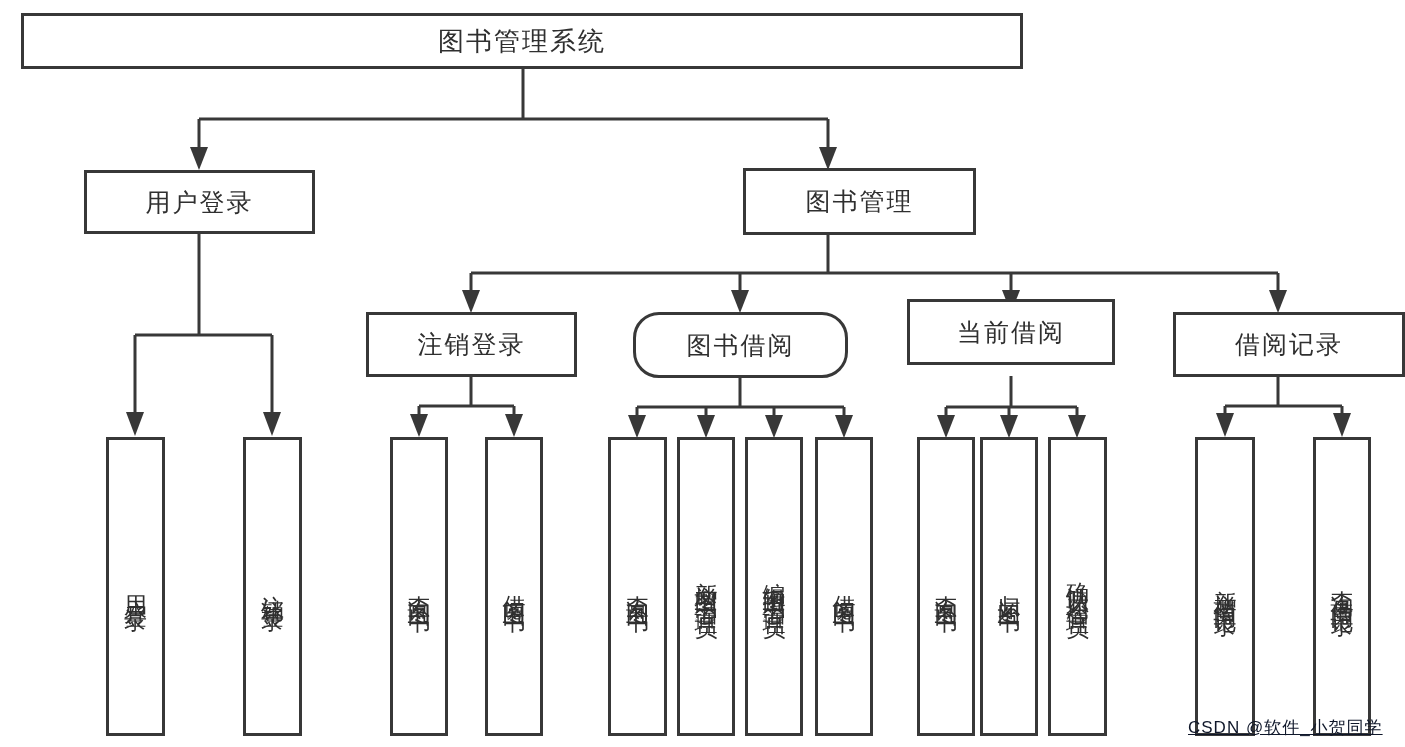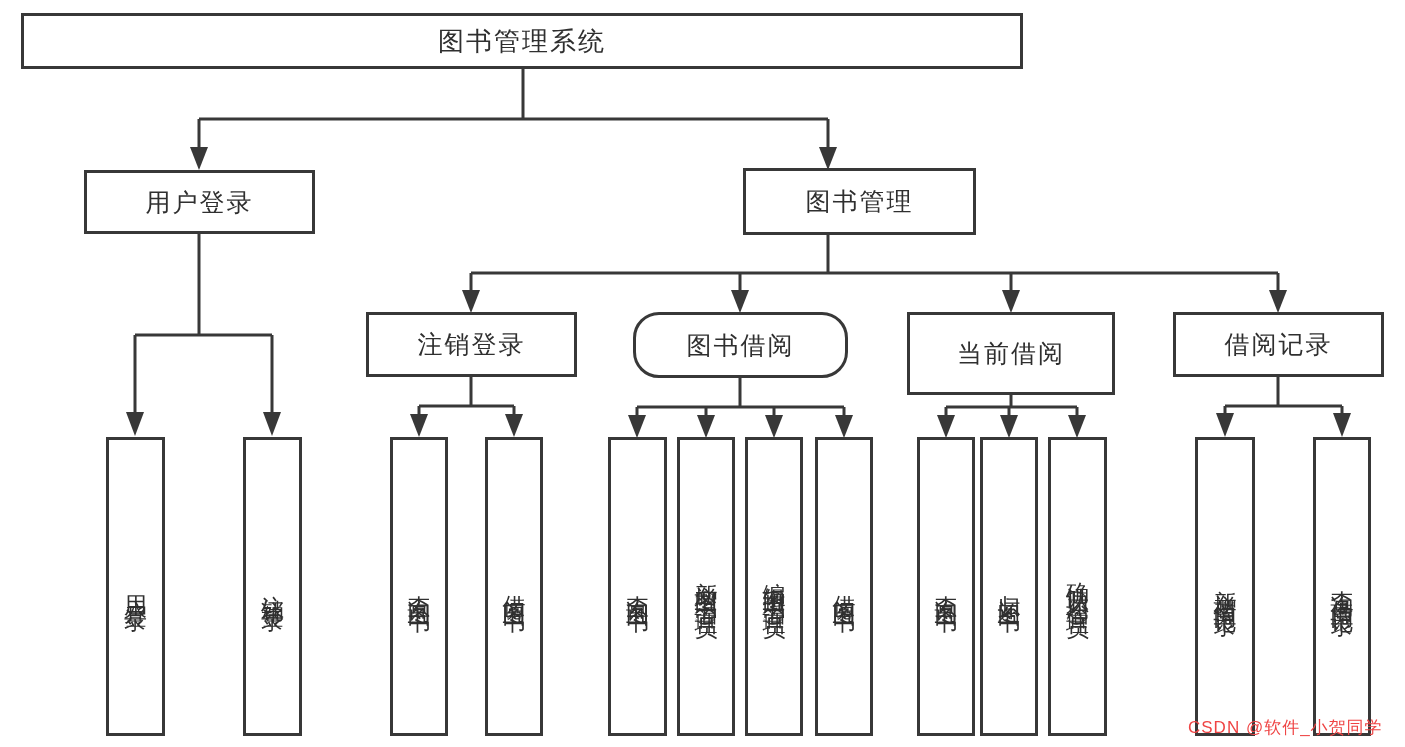--- a/index.html
+++ b/index.html
@@ -44,24 +44,25 @@
   .vlabel {
     font-size: 23px;
     letter-spacing: 5px;
     line-height: 1;
   }
   .watermark {
     position: absolute;
     left: 1188px;
     top: 716px;
     font-size: 17px;
-    color: #ef4444;
+    color: #0f172a;
     letter-spacing: 1px;
     white-space: nowrap;
     z-index: 5;
+    text-decoration: underline;
   }
 </style>
 </head>
 <body>
 
 <div class="canvas">
 
   <svg class="connectors" viewBox="0 0 1405 747" xmlns="http://www.w3.org/2000/svg">
     <g stroke="#383838" stroke-width="3" fill="none">
       <g>
@@ -119,24 +120,24 @@
   <div class="box" style="left:712px; top:168px; width:233px; height:67px;margin-left:31px;">
     <span class="hlabel">图书管理</span>
   </div>
 
   <div class="box" style="left:366px; top:312px; width:211px; height:65px;">
     <span class="hlabel">注销登录</span>
   </div>
   <div class="box" style="left:633px; top:312px; width:215px; height:66px;border-radius:26px;">
     <span class="hlabel">图书借阅</span>
   </div>
-  <div class="box" style="left:907px; top:312px; width:208px; height:83px;font-family:Liberation Serif, serif;">
+  <div class="box" style="left:907px; top:299px; width:208px; height:66px;font-family:Liberation Serif, serif;">
     <span class="hlabel">当前借阅</span>
   </div>
-  <div class="box" style="left:1173px; top:312px; width:211px; height:65px;">
+  <div class="box" style="left:1173px; top:312px; width:232px; height:65px;">
     <span class="hlabel">借阅记录</span>
   </div>
 
   <div class="box leaf" style="left:106px; top:437px; width:59px; height:299px;">
     <span class="vlabel">用户登录</span>
   </div>
   <div class="box leaf" style="left:243px; top:437px; width:59px; height:299px;">
     <span class="vlabel">注销登录</span>
   </div>
 

